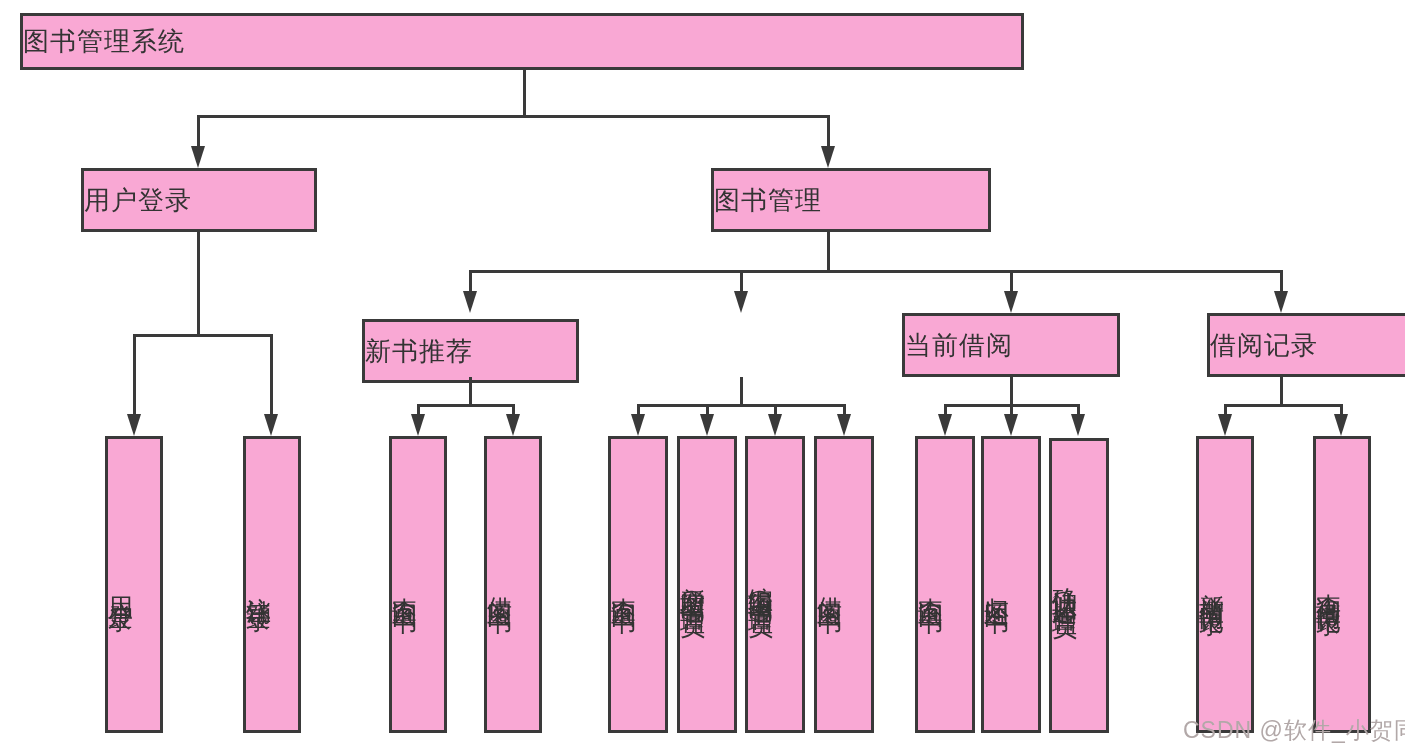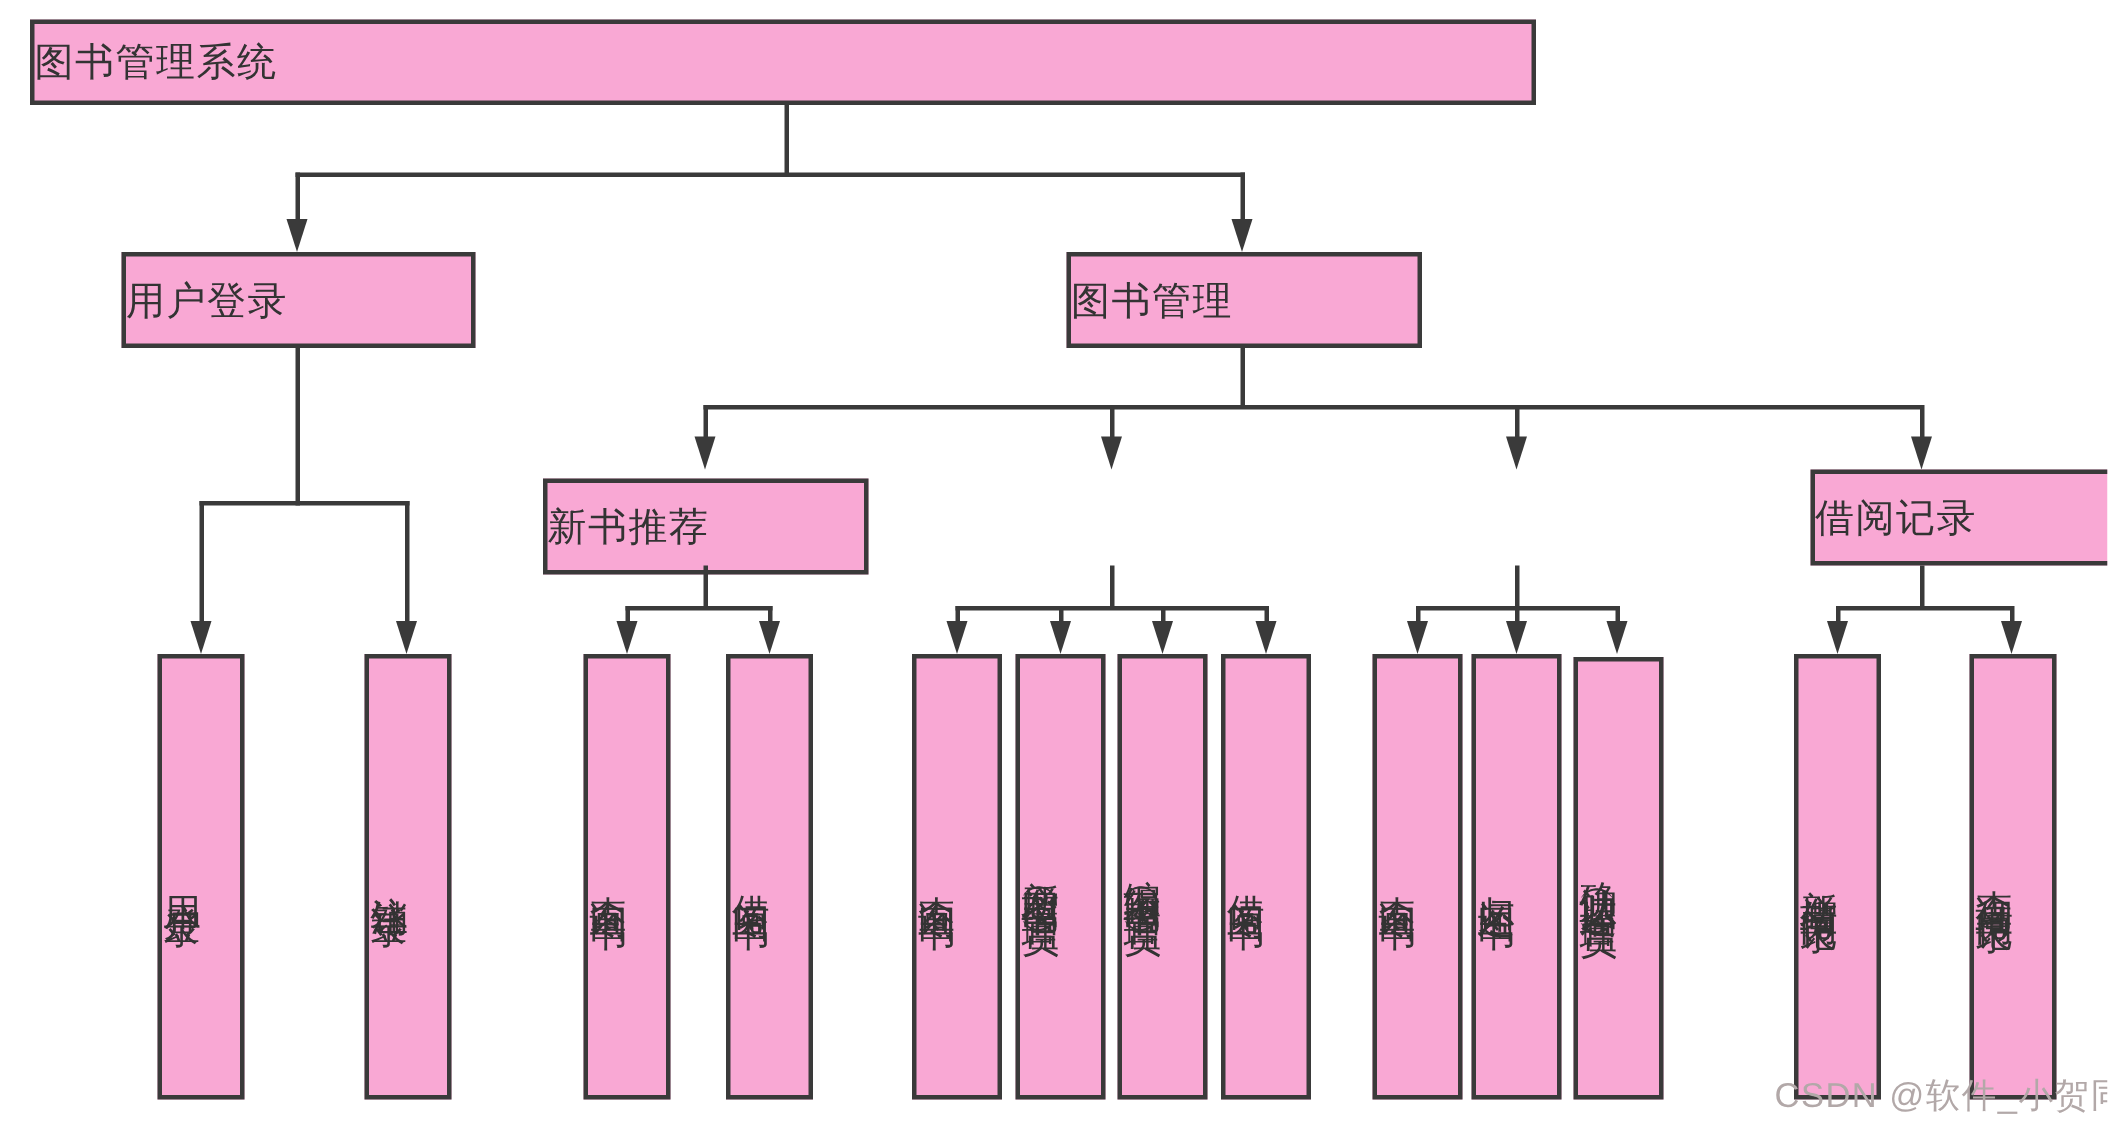--- a/index.html
+++ b/index.html
@@ -39,21 +39,21 @@
   <div class="ln" style="left:523px;top:70px;width:3px;height:47px"></div>
   <div class="ln" style="left:197px;top:115px;width:633px;height:3px"></div>
   <div class="ln" style="left:197px;top:115px;width:3px;height:32px"></div>
   <div class="arrow" style="left:191px;top:146px"></div>
   <div class="ln" style="left:827px;top:115px;width:3px;height:32px"></div>
   <div class="arrow" style="left:821px;top:146px"></div>
 
   <div class="box hbox" style="left:81px;top:168px;width:236px;height:64px">
     <span>用户登录</span>
   </div>
-  <div class="box hbox" style="left:711px;top:168px;width:237px;height:64px">
+  <div class="box hbox" style="left:711px;top:168px;width:280px;height:64px">
     <span>图书管理</span>
   </div>
 
   <div class="ln" style="left:197px;top:232px;width:3px;height:105px"></div>
   <div class="ln" style="left:133px;top:334px;width:140px;height:3px"></div>
   <div class="ln" style="left:133px;top:334px;width:3px;height:80px"></div>
   <div class="arrow" style="left:127px;top:414px"></div>
   <div class="ln" style="left:270px;top:334px;width:3px;height:80px"></div>
   <div class="arrow" style="left:264px;top:414px"></div>
 
@@ -63,20 +63,23 @@
   <div class="arrow" style="left:463px;top:291px"></div>
   <div class="ln" style="left:740px;top:270px;width:3px;height:22px"></div>
   <div class="arrow" style="left:734px;top:291px"></div>
   <div class="ln" style="left:1010px;top:270px;width:3px;height:22px"></div>
   <div class="arrow" style="left:1004px;top:291px"></div>
   <div class="ln" style="left:1280px;top:270px;width:3px;height:22px"></div>
   <div class="arrow" style="left:1274px;top:291px"></div>
 
   <div class="box hbox" style="left:362px;top:319px;width:217px;height:64px">
     <span>新书推荐</span>
+  </div>
+  <div class="box hbox" style="left:902px;top:313px;width:218px;height:64px">
+    <span>当前借阅</span>
   </div>
   <div class="box hbox" style="left:1207px;top:313px;width:218px;height:64px">
     <span>借阅记录</span>
   </div>
 
   <div class="ln" style="left:469px;top:377px;width:3px;height:29px"></div>
   <div class="ln" style="left:417px;top:404px;width:98px;height:3px"></div>
   <div class="ln" style="left:417px;top:404px;width:3px;height:12px"></div>
   <div class="arrow" style="left:411px;top:414px"></div>
   <div class="ln" style="left:512px;top:404px;width:3px;height:12px"></div>

